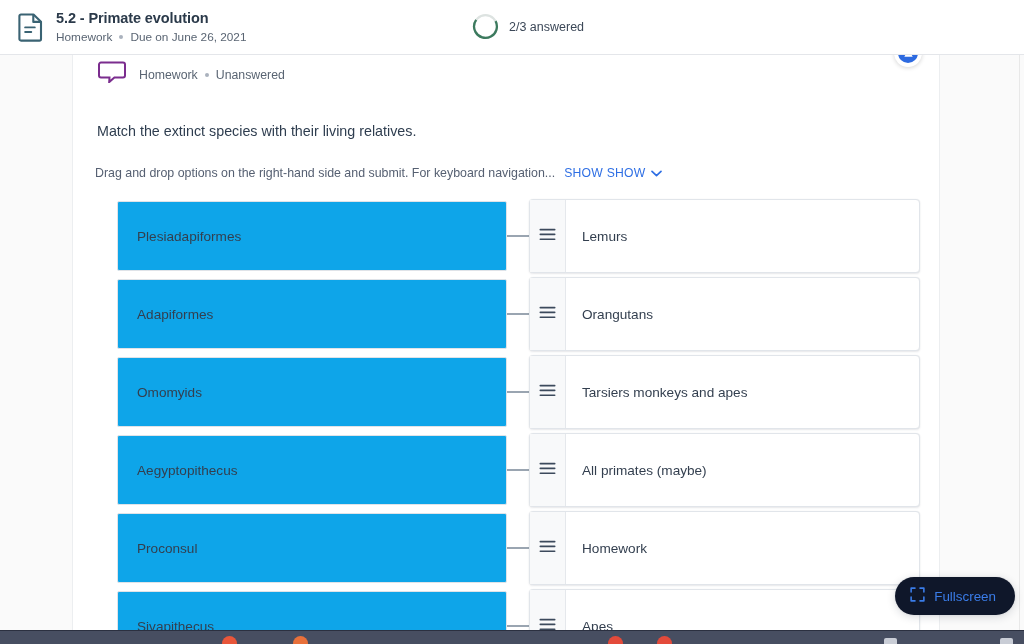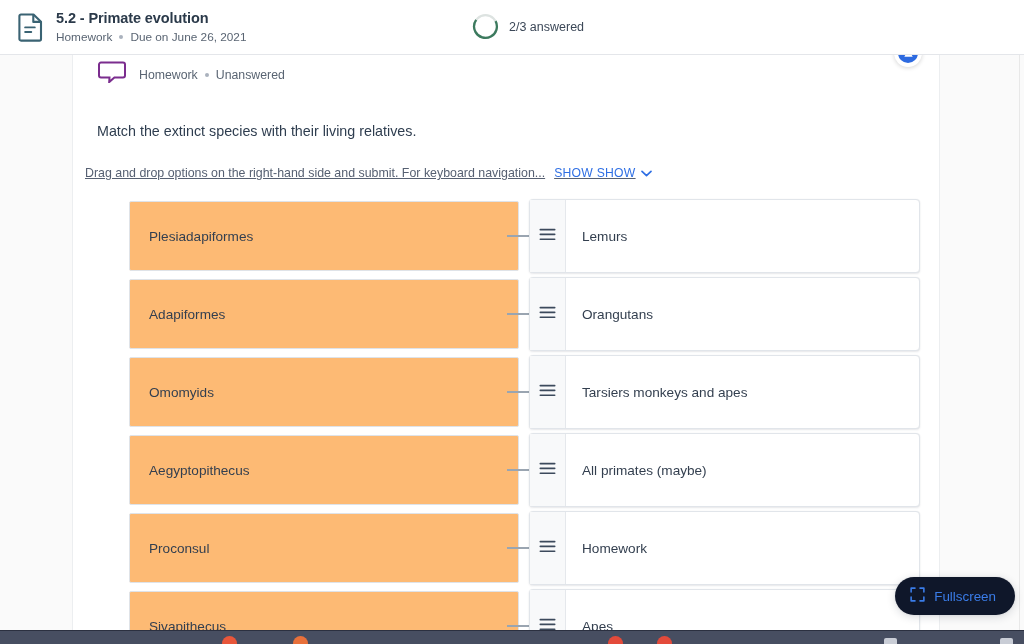--- a/index.html
+++ b/index.html
@@ -171,27 +171,26 @@
   }
 
   .prompt {
     margin: 38px 0 0 24px;
     font-size: 14.3px;
     color: #2e3d4f;
     line-height: 20px;
   }
 
   .instructions {
-    margin: 24px 0 0 12px;
+    margin: 24px 0 0 22px;
     font-size: 12.4px;
     color: #566072;
     display: flex;
     align-items: center;
     line-height: 16px;
-    text-decoration: underline;
   }
 
   .show-more {
     margin-left: 9px;
     color: #2f6fe4;
     font-size: 12.2px;
     letter-spacing: 0.25px;
     cursor: pointer;
     display: flex;
     align-items: center;
@@ -208,24 +207,24 @@
 
   .match-row {
     position: relative;
     height: 78px;
     display: flex;
     align-items: center;
   }
 
   .left-card {
     position: absolute;
-    left: 56px;
+    left: 44px;
     width: 390px;
     height: 70px;
-    background: #fdba74;
+    background: #0ea5e9;
     border: 1px solid #dfe3e8;
     border-radius: 2px;
     display: flex;
     align-items: center;
   }
 
   .left-card-text {
     padding-left: 19px;
     font-size: 13.6px;
     color: #333f4f;

